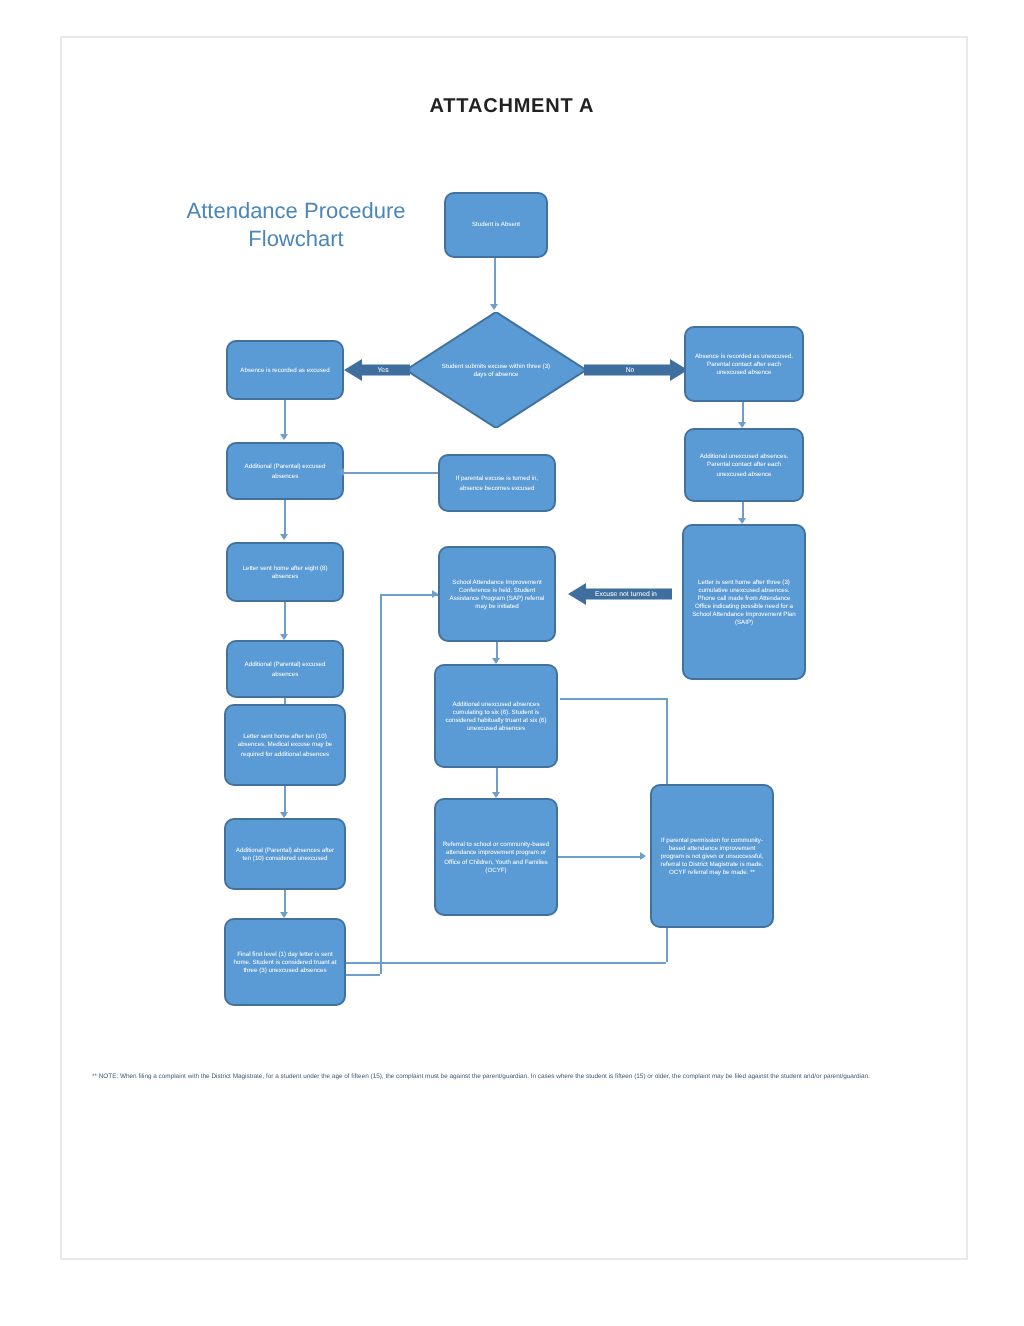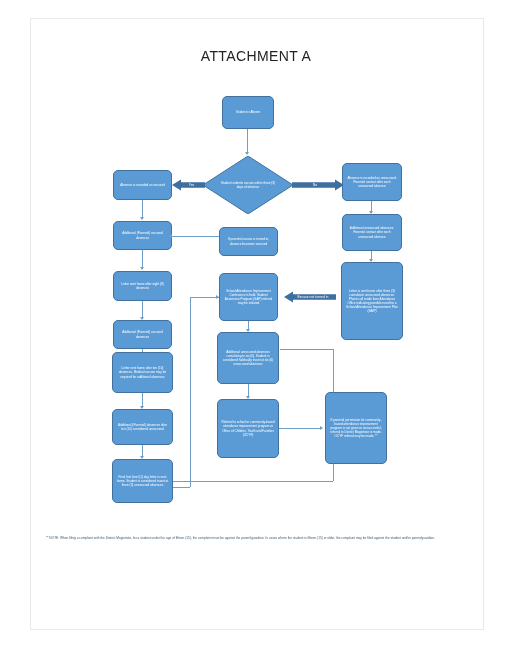--- a/index.html
+++ b/index.html
@@ -25,22 +25,22 @@
     height: 610px;
     background: #ffffff;
     border: 1px solid #e9e9e9;
   }
   .attachment-title {
     position: absolute;
     left: 0;
     top: 48px;
     width: 512px;
     text-align: center;
-    font-size: 14px;
-    font-weight: normal;
+    font-size: 10px;
+    font-weight: bold;
     letter-spacing: 0.4px;
     color: #222222;
   }
   .flow-title {
     position: absolute;
     left: 78px;
     top: 99px;
     width: 140px;
     text-align: center;
     font-size: 11px;
@@ -153,20 +153,21 @@
 </style>
 </head>
 <body>
 
 <div id="page">
 
   <div id="sheet"></div>
 
   <div class="attachment-title">ATTACHMENT A</div>
 
+  <div class="flow-title">Attendance Procedure Flowchart</div>
 
   <div class="node" style="left:222px; top:96px; width:52px; height:33px;">
     <span>Student is Absent</span>
   </div>
 
   <div class="vline" style="left:247px; top:129px; height:25px;"></div>
   <div class="arrowdown" style="left:244.5px; top:152px;"></div>
 
   <div class="node diamond" style="left:203px; top:156px; width:90px; height:58px;">
     <svg class="dia-shape" viewBox="0 0 90 58" preserveAspectRatio="none">

